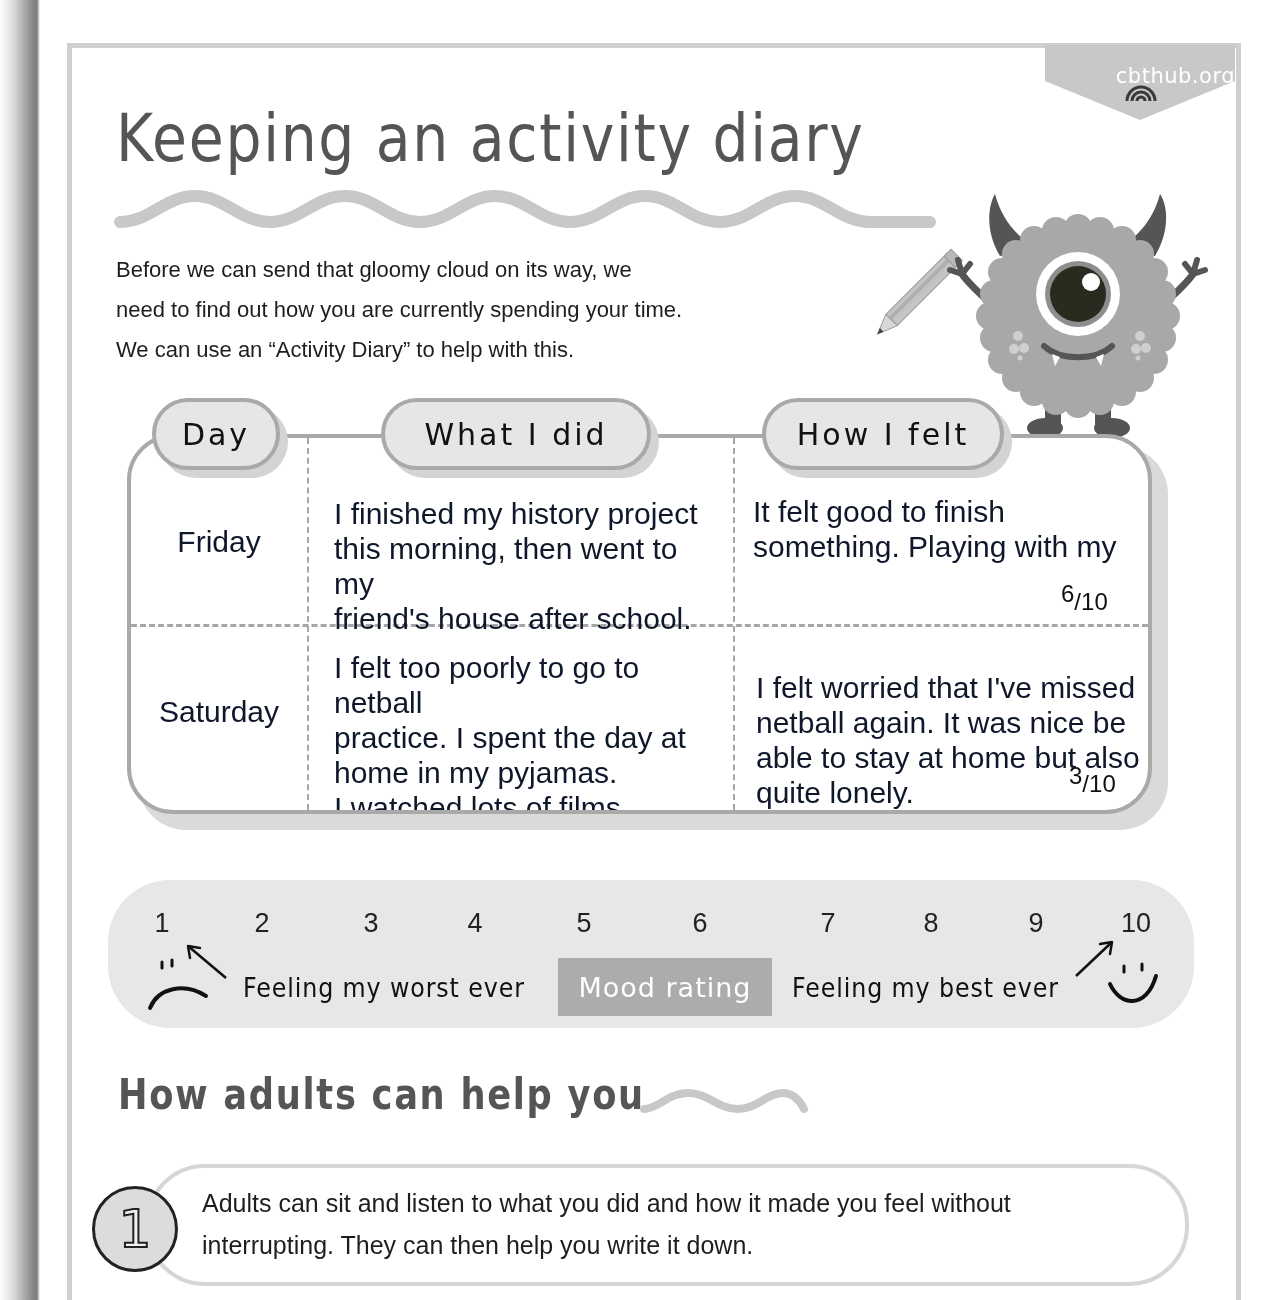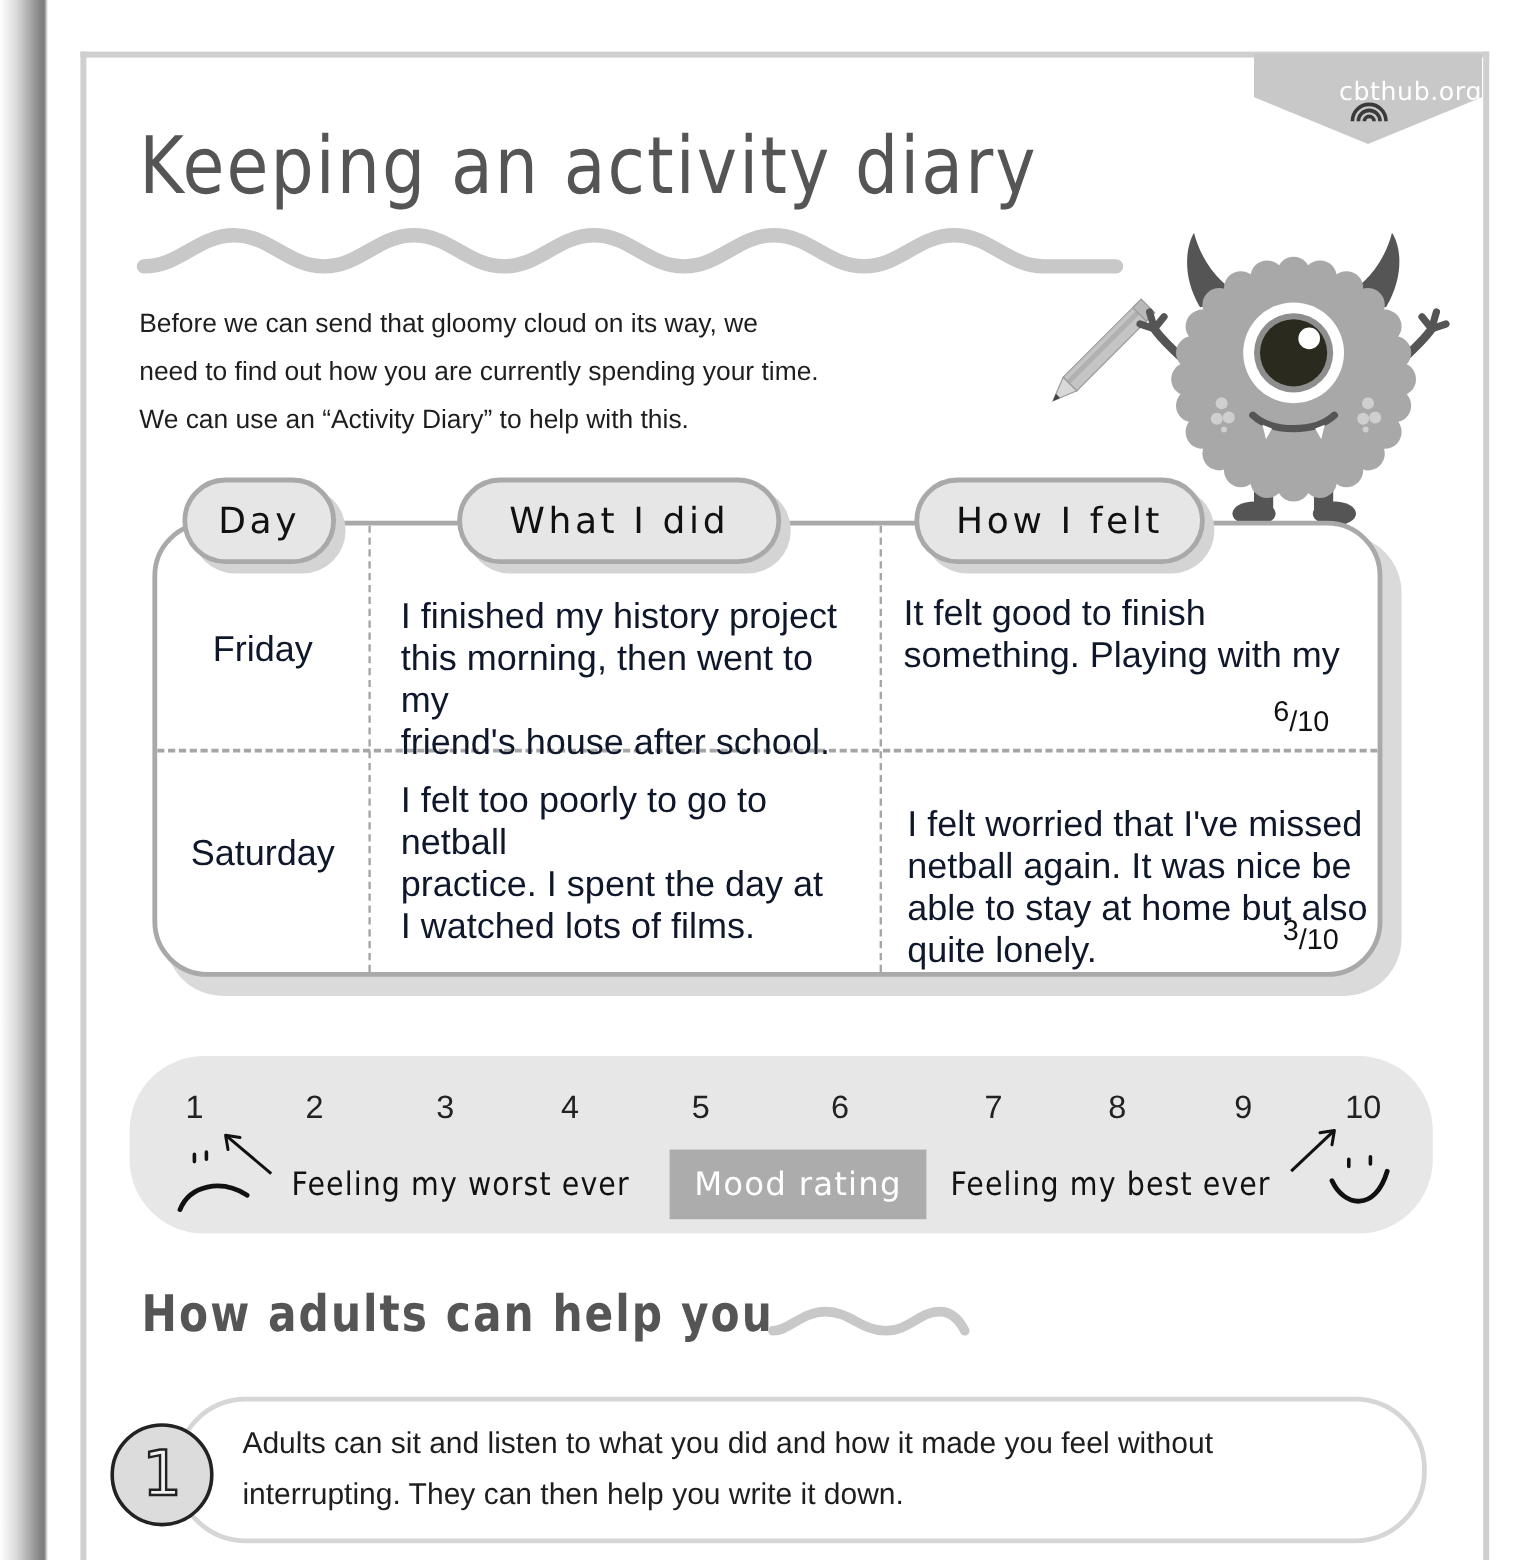--- a/index.html
+++ b/index.html
@@ -230,20 +230,21 @@
     <div>something. Playing with my</div>
   </div>
   <div class="score" style="left:930px; top:142px;">
     <span class="num">6</span><span class="den">/10</span>
   </div>
 
   <div class="cell day-cell" style="left:0; width:176px; top:256px;">Saturday</div>
   <div class="cell" style="left:203px; top:212px; width:395px;">
     <div>I felt too poorly to go to netball</div>
     <div>practice. I spent the day at</div>
+    <div>home in my pyjamas.</div>
     <div>I watched lots of films.</div>
   </div>
   <div class="cell" style="left:625px; top:208px; width:385px;margin-top:24px;">
     <div>I felt worried that I've missed</div>
     <div>netball again. It was nice be</div>
     <div>able to stay at home but also</div>
     <div>quite lonely.</div>
   </div>
   <div class="score" style="left:938px; top:324px;">
     <span class="num">3</span><span class="den">/10</span>

